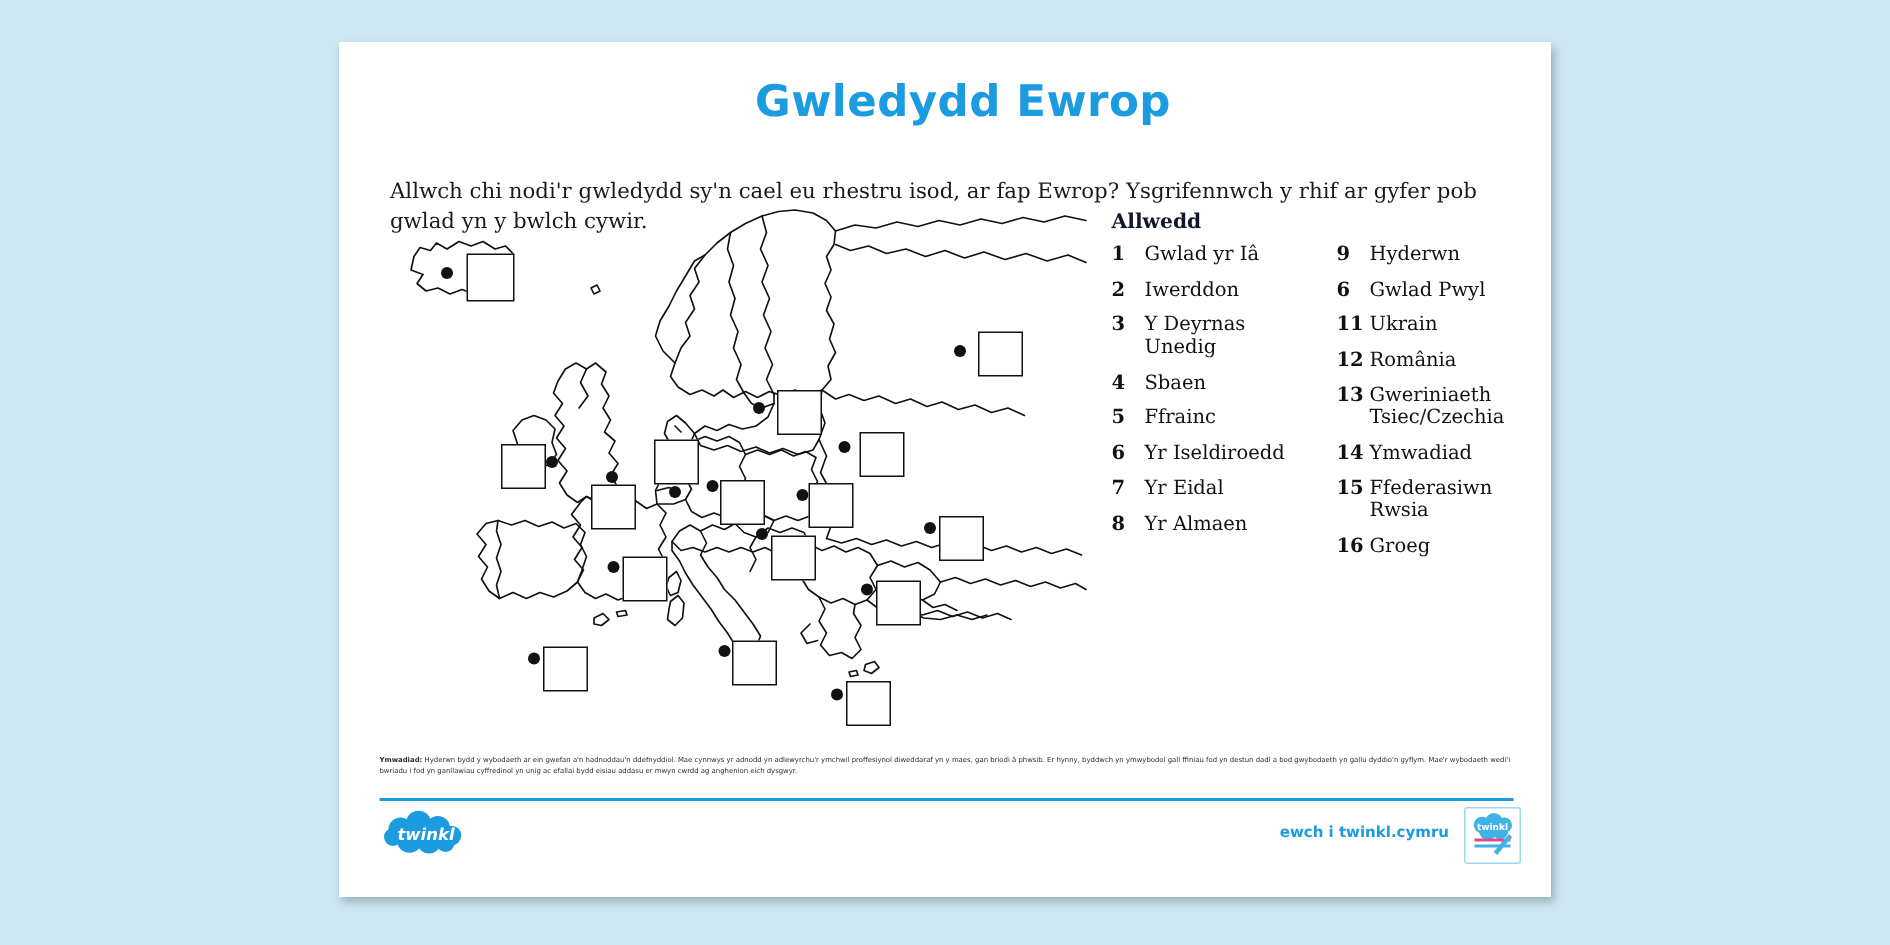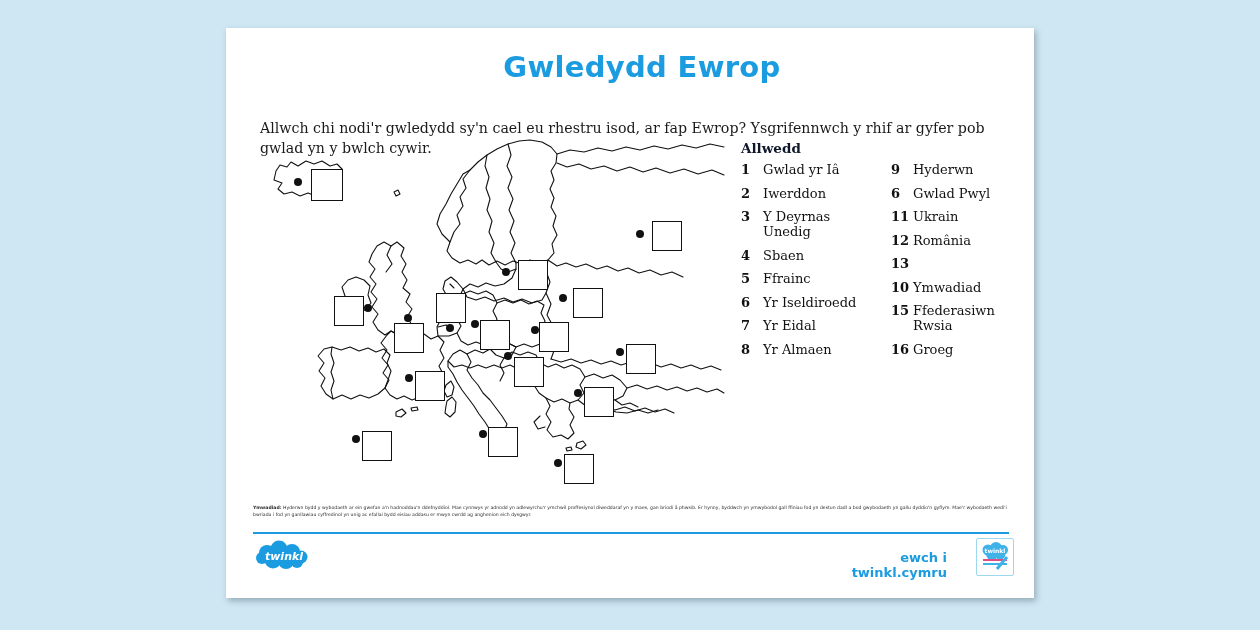--- a/index.html
+++ b/index.html
@@ -85,24 +85,24 @@
   .rule{
     position:absolute;left:27px;top:504px;width:756px;height:2px;
     background:#1b9be0;
   }
   .logo{
     position:absolute;left:27px;top:512px;
     width:62px;height:32px;
   }
   .logo svg{display:block;}
   .visit{
-    position:absolute;left:601px;top:522px;width:120px;
+    position:absolute;left:620px;top:522px;width:120px;
     text-align:right;
     font-family:"DejaVu Sans", sans-serif;
-    font-weight:bold;font-size:13px;color:#1b9be0;
+    font-weight:bold;font-size:10px;color:#1b9be0;
   }
   .badge{
     position:absolute;left:750px;top:510px;
     width:36px;height:36px;
     border:1px solid #9ed8f0;
     background:#fff;
     border-radius:2px;
   }
   .badge svg{display:block;}
 </style>
@@ -324,23 +324,24 @@
             <div class="key-row">
               <span class="key-num">11</span>
               <span class="key-label">Ukrain</span>
             </div>
             <div class="key-row">
               <span class="key-num">12</span>
               <span class="key-label">România</span>
             </div>
             <div class="key-row">
               <span class="key-num">13</span>
-            </div>
-            <div class="key-row">
-              <span class="key-num">10</span>
+              <span class="key-label">Gweriniaeth Tsiec/Czechia</span>
+            </div>
+            <div class="key-row">
+              <span class="key-num">14</span>
               <span class="key-label">Ymwadiad</span>
             </div>
             <div class="key-row">
               <span class="key-num">15</span>
               <span class="key-label">Ffederasiwn Rwsia</span>
             </div>
             <div class="key-row">
               <span class="key-num">16</span>
               <span class="key-label">Groeg</span>
             </div>

